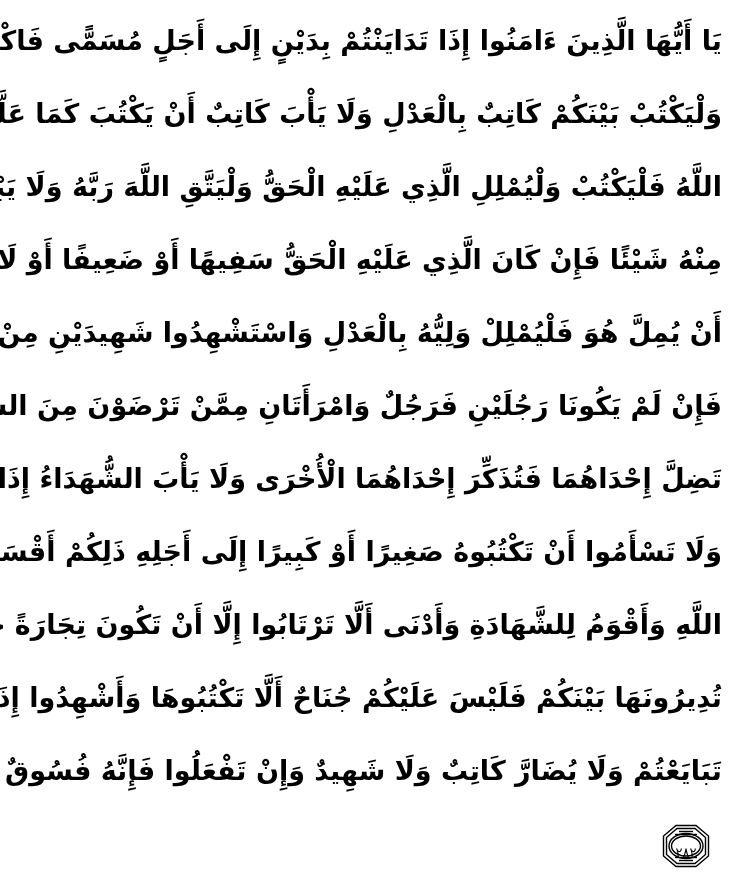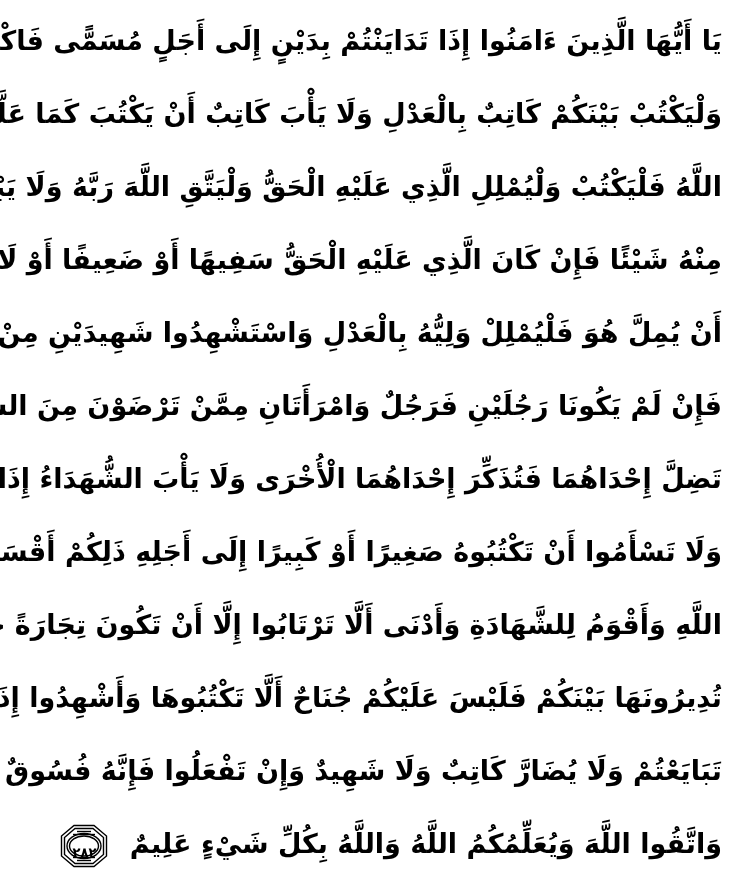--- a/index.html
+++ b/index.html
@@ -44,21 +44,21 @@
     position: absolute;
     inset: 0;
   }
   .ayah-marker .ayah-num {
     position: absolute;
     inset: 0;
     display: flex;
     align-items: center;
     justify-content: center;
     font-family: "DejaVu Sans", sans-serif;
-    font-weight: 700;
+    font-weight: 400;
     font-size: 13px;
     line-height: 1;
     color: #000000;
     padding-top: 13px;
   }
 </style>
 </head>
 <body>
 
 <div class="mushaf-page">
@@ -67,21 +67,20 @@
   <div class="verse-line">اللَّهُ فَلْيَكْتُبْ وَلْيُمْلِلِ الَّذِي عَلَيْهِ الْحَقُّ وَلْيَتَّقِ اللَّهَ رَبَّهُ وَلَا يَبْخَسْ</div>
   <div class="verse-line">مِنْهُ شَيْئًا فَإِنْ كَانَ الَّذِي عَلَيْهِ الْحَقُّ سَفِيهًا أَوْ ضَعِيفًا أَوْ لَا يَسْتَطِيعُ</div>
   <div class="verse-line">أَنْ يُمِلَّ هُوَ فَلْيُمْلِلْ وَلِيُّهُ بِالْعَدْلِ وَاسْتَشْهِدُوا شَهِيدَيْنِ مِنْ رِجَالِكُمْ</div>
   <div class="verse-line">فَإِنْ لَمْ يَكُونَا رَجُلَيْنِ فَرَجُلٌ وَامْرَأَتَانِ مِمَّنْ تَرْضَوْنَ مِنَ الشُّهَدَاءِ أَنْ</div>
   <div class="verse-line">تَضِلَّ إِحْدَاهُمَا فَتُذَكِّرَ إِحْدَاهُمَا الْأُخْرَى وَلَا يَأْبَ الشُّهَدَاءُ إِذَا مَا دُعُوا</div>
   <div class="verse-line">وَلَا تَسْأَمُوا أَنْ تَكْتُبُوهُ صَغِيرًا أَوْ كَبِيرًا إِلَى أَجَلِهِ ذَلِكُمْ أَقْسَطُ عِنْدَ</div>
   <div class="verse-line">اللَّهِ وَأَقْوَمُ لِلشَّهَادَةِ وَأَدْنَى أَلَّا تَرْتَابُوا إِلَّا أَنْ تَكُونَ تِجَارَةً حَاضِرَةً</div>
   <div class="verse-line">تُدِيرُونَهَا بَيْنَكُمْ فَلَيْسَ عَلَيْكُمْ جُنَاحٌ أَلَّا تَكْتُبُوهَا وَأَشْهِدُوا إِذَا</div>
   <div class="verse-line">تَبَايَعْتُمْ وَلَا يُضَارَّ كَاتِبٌ وَلَا شَهِيدٌ وَإِنْ تَفْعَلُوا فَإِنَّهُ فُسُوقٌ بِكُمْ</div>
   <div class="verse-line last">
-    <span>وَاتَّقُوا اللَّهَ وَيُعَلِّمُكُمُ اللَّهُ وَاللَّهُ بِكُلِّ شَيْءٍ عَلِيمٌ</span>
     <span class="ayah-marker">
       <svg width="48" height="44" viewBox="0 0 48 44" fill="none" stroke="#000000" stroke-width="1.4">
 
         <path d="M14 1.5 L34 1.5 L46.5 12 L46.5 32 L34 42.5 L14 42.5 L1.5 32 L1.5 12 Z"></path>
         <path d="M15 4.5 L33 4.5 L43.5 13.5 L43.5 30.5 L33 39.5 L15 39.5 L4.5 30.5 L4.5 13.5 Z"></path>
 
         <line x1="17" y1="7.5" x2="31" y2="7.5"></line>
         <line x1="13" y1="10.5" x2="35" y2="10.5"></line>
 
         <line x1="13" y1="33.5" x2="35" y2="33.5"></line>

